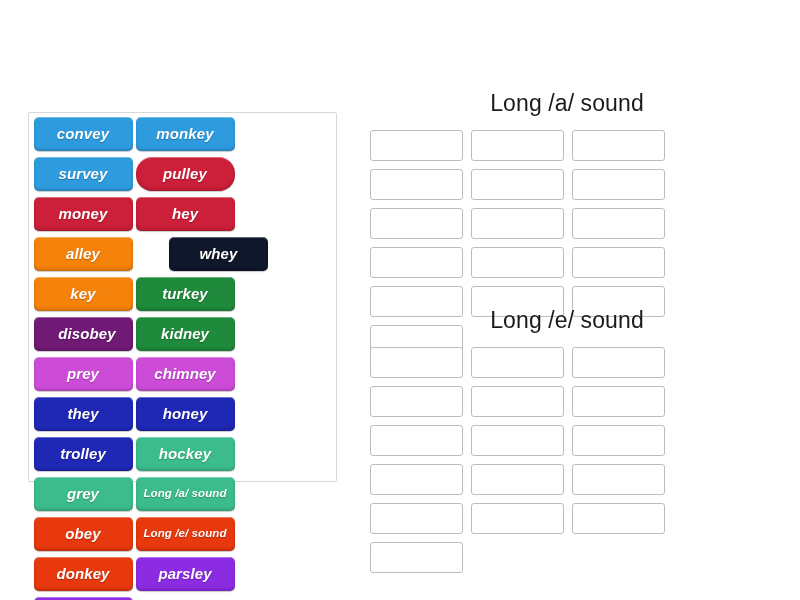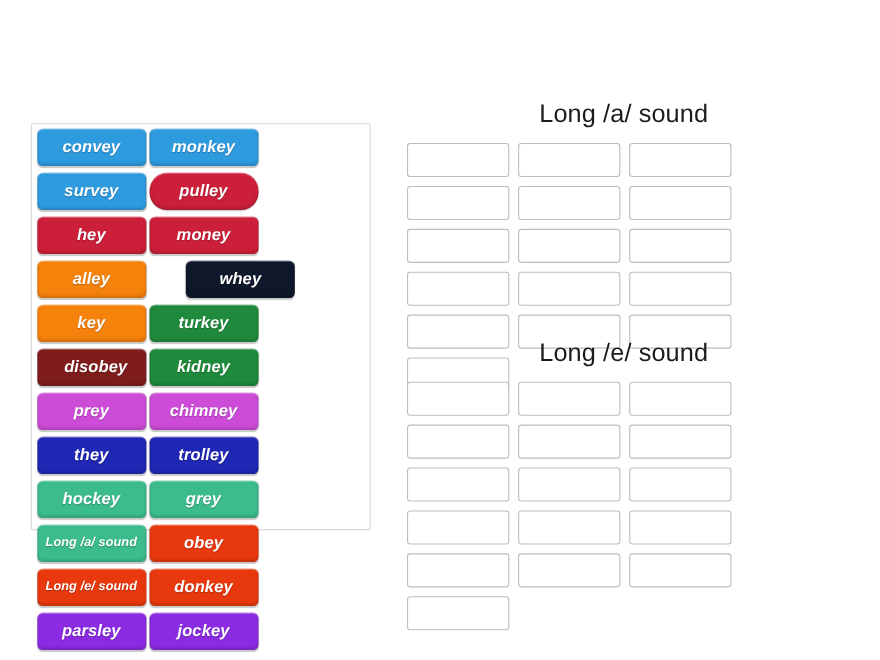--- a/index.html
+++ b/index.html
@@ -99,31 +99,32 @@
 </style>
 </head>
 <body>
 
 <div id="tile-panel">
   <div id="tile-grid">
       <div class="tile" style="background: rgb(46, 155, 223);">convey</div>
       <div class="tile" style="background: rgb(46, 155, 223);">monkey</div>
       <div class="tile" style="background: rgb(46, 155, 223);">survey</div>
       <div class="tile" style="background: rgb(204, 31, 57); border-radius: 16px;">pulley</div>
+      <div class="tile" style="background: rgb(204, 31, 57);">money</div>
       <div class="tile" style="background: rgb(204, 31, 57);">hey</div>
-      <div class="tile" style="background: rgb(204, 31, 57);">money</div>
       <div class="tile" style="background: rgb(245, 130, 11);">alley</div>
       <div class="tile" style="background: #0f172a; margin-left: 35px;">whey</div>
       <div class="tile" style="background: rgb(245, 130, 11);">key</div>
       <div class="tile" style="background: rgb(31, 138, 59);">turkey</div>
-      <div class="tile" style="background: #7f1d1d; padding-left: 10px;">disobey</div>
+      <div class="tile" style="background: #701a75; padding-left: 10px;">disobey</div>
       <div class="tile" style="background: rgb(31, 138, 59);">kidney</div>
       <div class="tile" style="background: rgb(204, 76, 216);">prey</div>
       <div class="tile" style="background: rgb(204, 76, 216);">chimney</div>
       <div class="tile" style="background: rgb(31, 39, 181);">they</div>
+      <div class="tile" style="background: rgb(31, 39, 181);">honey</div>
       <div class="tile" style="background: rgb(31, 39, 181);">trolley</div>
       <div class="tile" style="background: rgb(60, 188, 141);">hockey</div>
       <div class="tile" style="background: rgb(60, 188, 141);">grey</div>
       <div class="tile two-line" style="background: rgb(60, 188, 141);">Long /a/
 sound</div>
       <div class="tile" style="background: rgb(232, 56, 13);">obey</div>
       <div class="tile two-line" style="background: rgb(232, 56, 13);">Long /e/
 sound</div>
       <div class="tile" style="background: rgb(232, 56, 13);">donkey</div>
       <div class="tile" style="background: rgb(139, 43, 226);">parsley</div>

